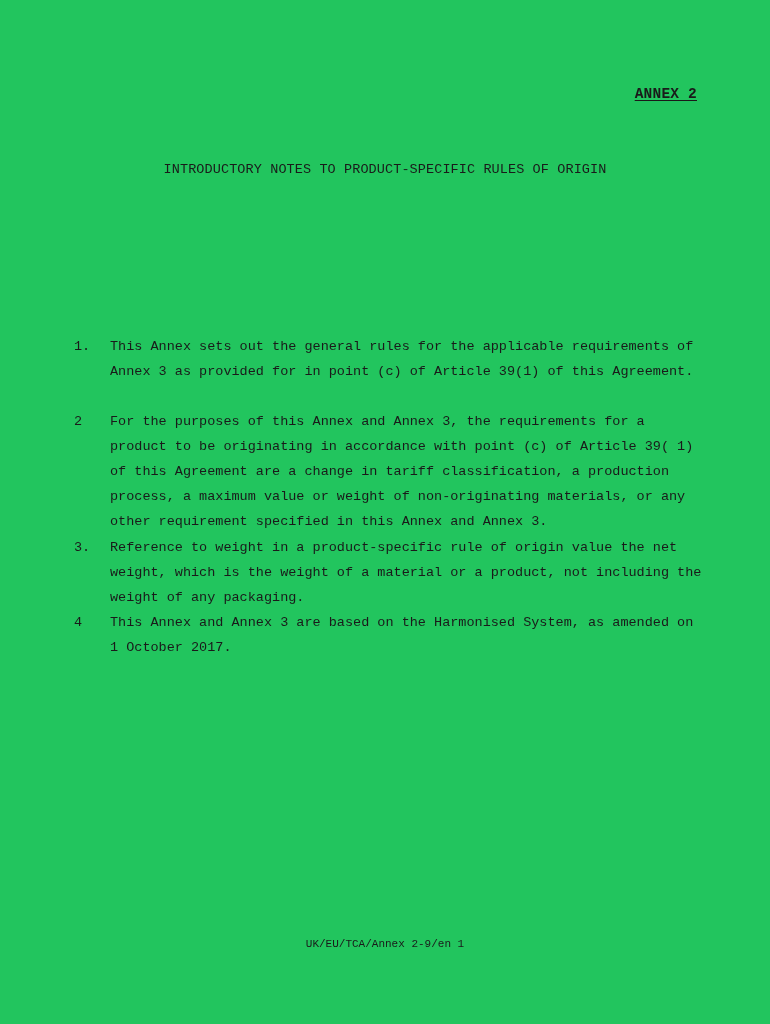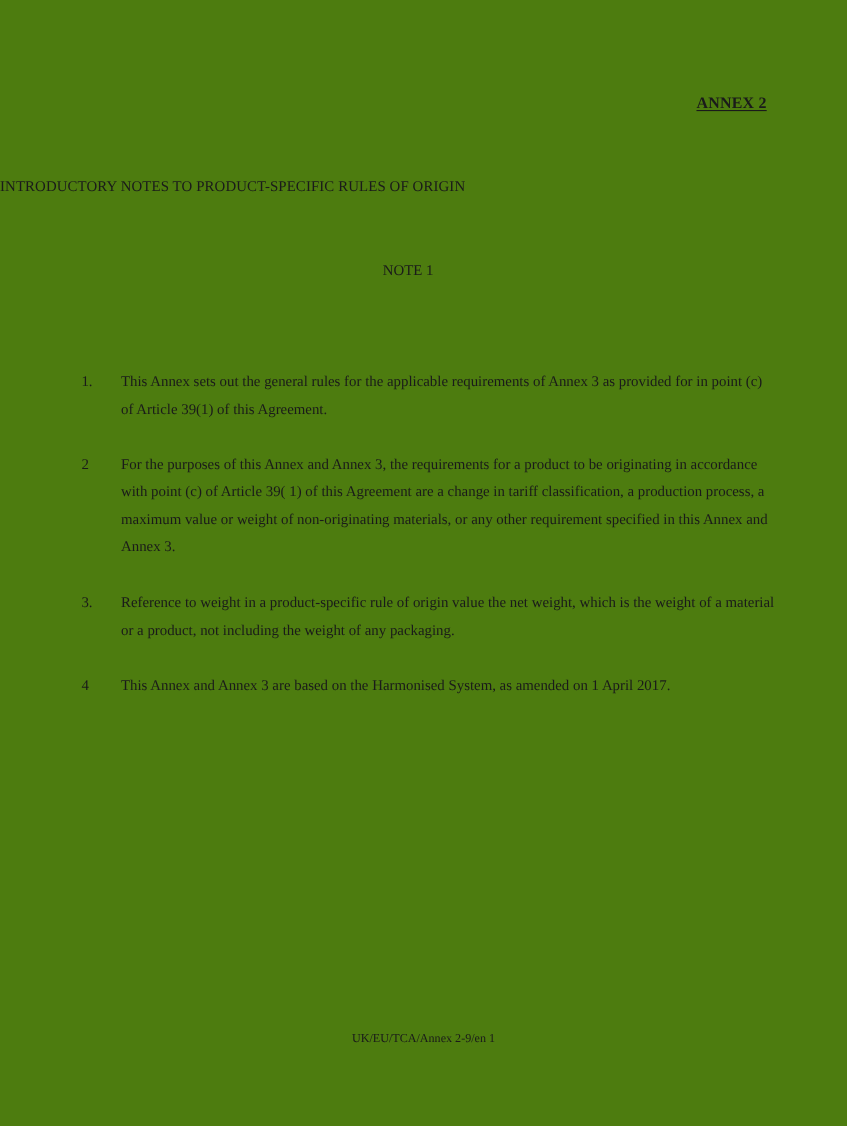--- a/index.html
+++ b/index.html
@@ -14,37 +14,39 @@
       overflow: hidden;
       font-family: "Liberation Serif", "DejaVu Serif", serif;
       color: #1a1a1a;
     }
     .page {
       position: absolute;
       left: 0;
       top: 0;
       width: 770px;
       height: 1024px;
-      background: #4d7c0f;
+      background: #22c55e;
+      font-family: Liberation Mono, monospace;
     }
     .annex-label {
       position: absolute;
       right: 73px;
       top: 86px;
       font-size: 14.5px;
       font-weight: bold;
       text-decoration: underline;
       text-underline-offset: 2px;
       letter-spacing: 0.2px;
     }
     .main-title {
       position: absolute;
       left: 0;
       width: 770px;
       top: 162px;
+      text-align: center;
       font-size: 13.5px;
       letter-spacing: 0.1px;
     }
     .note-heading {
       position: absolute;
       left: 0;
       width: 742px;
       top: 238px;
       text-align: center;
       font-size: 13.5px;
@@ -89,38 +91,37 @@
   </style>
 </head>
 <body>
 
 <div class="page">
 
   <div class="annex-label">ANNEX 2</div>
 
   <div class="main-title">INTRODUCTORY NOTES TO PRODUCT-SPECIFIC RULES OF ORIGIN</div>
 
-  <div class="note-heading">NOTE 1</div>
 
 
   <div class="para p1">
     <span class="num">1.</span>
     <span class="text">This Annex sets out the general rules for the applicable requirements of Annex 3 as provided for in point (c) of Article 39(1) of this Agreement.</span>
   </div>
 
   <div class="para p2">
     <span class="num">2</span>
     <span class="text">For the purposes of this Annex and Annex 3, the requirements for a product to be originating in accordance with point (c) of Article 39( 1) of this Agreement are a change in tariff classification, a production process, a maximum value or weight of non-originating materials, or any other requirement specified in this Annex and Annex 3.</span>
   </div>
 
   <div class="para p3">
     <span class="num">3.</span>
     <span class="text">Reference to weight in a product-specific rule of origin value the net weight, which is the weight of a material or a product, not including the weight of any packaging.</span>
   </div>
 
   <div class="para p4">
     <span class="num">4</span>
-    <span class="text">This Annex and Annex 3 are based on the Harmonised System, as amended on 1 April 2017.</span>
+    <span class="text">This Annex and Annex 3 are based on the Harmonised System, as amended on 1 October 2017.</span>
   </div>
 
   <div class="footer">UK/EU/TCA/Annex 2-9/en 1</div>
 
 </div>
 
 </body></html>

